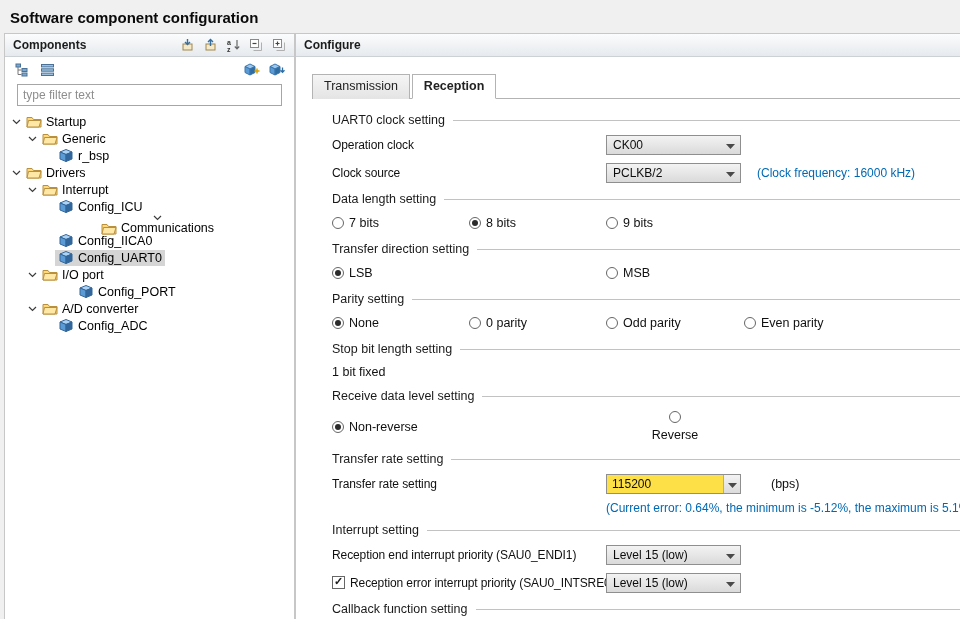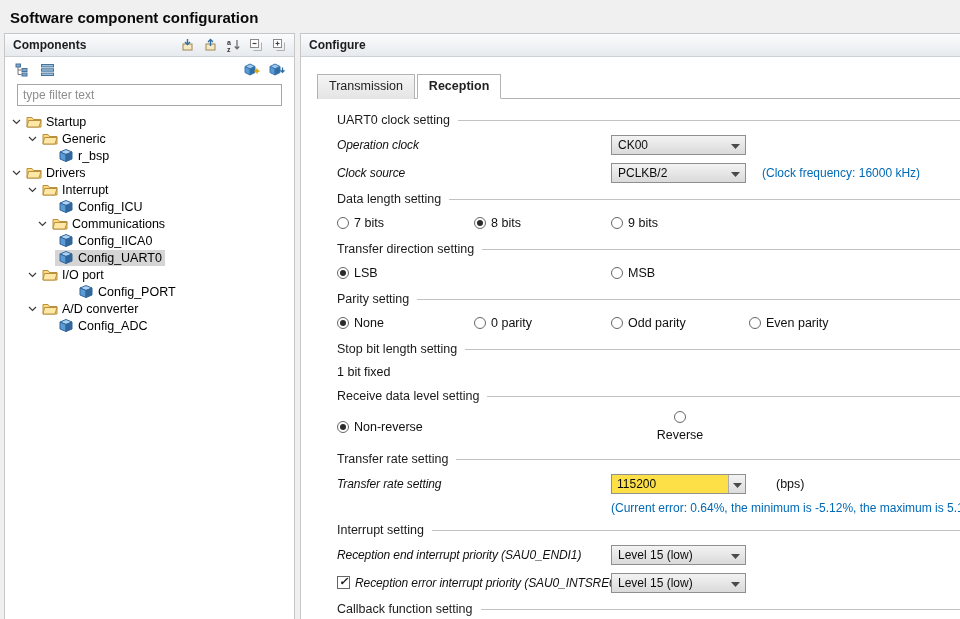--- a/index.html
+++ b/index.html
@@ -1,19 +1,19 @@
 <!DOCTYPE html>
 <html><head>
 <meta charset="utf-8">
 <style>
   html,body{margin:0;padding:0;}
   body{background:#f0f0f0;font-family:"Liberation Sans",sans-serif;}
   .window{width:960px;height:619px;overflow:hidden;display:flex;flex-direction:column;background:#f0f0f0;}
   .titlebar{padding:9px 10px 7px;font-size:15px;font-weight:bold;color:#0a0a0a;flex:none;}
-  .main{flex:1;display:flex;padding-left:4px;gap:5px;min-height:0;}
+  .main{flex:1;display:flex;padding-left:4px;min-height:0;}
   .panel{background:#fff;border:1px solid #c7c7c7;border-bottom:none;display:flex;flex-direction:column;min-height:0;box-sizing:border-box;}
   .panel.left{width:291px;flex:none;}
   .panel.right{flex:1;position:relative;}
   .panel-header{height:22px;flex:none;display:flex;align-items:center;justify-content:space-between;padding:0 6px 0 8px;background:linear-gradient(#fbfcfd,#e6eaee);border-bottom:1px solid #ccd1d5;font-size:12px;font-weight:bold;color:#1c1c1c;}
   .header-icons{display:flex;gap:5px;align-items:center;}
   .tool-icon{width:18px;height:16px;display:inline-flex;align-items:center;justify-content:center;cursor:default;}
   .view-toolbar{height:25px;flex:none;display:flex;align-items:center;justify-content:space-between;padding:0 8px;}
   .icon-group{display:flex;gap:7px;align-items:center;}
   .filter{margin:2px 12px 5px;height:18px;border:1px solid #a6a6a6;font-size:12px;padding:1px 5px;color:#333;font-family:inherit;}
   .filter::placeholder{color:#8e8e8e;}
@@ -24,21 +24,21 @@
   .tree-icon{display:inline-flex;width:16px;justify-content:center;}
   .tabbar{display:flex;margin:17px 14px 0 16px;border-bottom:1px solid #b3b3b3;flex:none;}
   .tab{padding:4px 11px;font-size:12.5px;background:linear-gradient(#f5f5f5,#e4e4e4);border:1px solid #b3b3b3;border-bottom:none;margin-right:2px;margin-bottom:-1px;color:#222;cursor:default;}
   .tab.active{background:#fff;font-weight:bold;border-bottom:1px solid #fff;padding-bottom:5px;}
   .content{flex:1;padding:12px 28px 0 36px;overflow:hidden;font-size:12.5px;color:#101010;}
   .section{margin-bottom:6px;}
   .section-title{display:flex;align-items:center;gap:8px;margin-bottom:2px;height:18px;}
   .section-title .st-label{flex:none;font-size:12.5px;color:#1a1a1a;}
   .rule{flex:1;border-top:1px solid #c2c2c2;height:0;}
   .field-row{display:flex;align-items:center;margin:5px 0 7px;min-height:21px;}
-  .label-cell{width:274px;flex:none;display:flex;gap:5px;white-space:nowrap;overflow:hidden;letter-spacing:-0.1px;font-style:italic;}
+  .label-cell{width:274px;flex:none;display:flex;gap:5px;white-space:nowrap;overflow:hidden;letter-spacing:-0.1px;}
   .lbl{font-size:12px;}
   .dropdown{width:135px;height:20px;box-sizing:border-box;border:1px solid #8f8f8f;background:linear-gradient(#f3f3f3,#dadada);display:flex;align-items:center;justify-content:space-between;padding:0 5px 0 6px;font-size:12px;color:#0c0c0c;flex:none;cursor:default;}
   .combo{width:135px;height:20px;box-sizing:border-box;border:1px solid #8f8f8f;background:#fff;display:flex;align-items:stretch;flex:none;}
   .combo input{flex:1;border:none;outline:none;font-size:12px;padding:0 5px;min-width:0;font-family:inherit;color:#0c0c0c;background:#fde047;}
   .combo .arrow-btn{width:16px;flex:none;display:flex;align-items:center;justify-content:center;background:linear-gradient(#f3f3f3,#dcdcdc);border-left:1px solid #acacac;}
   .note{margin-left:16px;font-size:12px;white-space:nowrap;text-align:center;}
   .suffix{margin-left:30px;font-size:12.5px;color:#101010;}
   .note-row{margin:0 0 6px 274px;font-size:12px;white-space:nowrap;}
   .static-row{margin:7px 0 8px;font-size:12.5px;}
   .choice-row{display:grid;grid-template-columns:137px 137px 138px 1fr;align-items:center;margin:6px 0 8px;min-height:18px;}
@@ -217,21 +217,21 @@
               <span class="tree-icon">
                 <svg width="14" height="13" viewBox="0 0 14 13">
                   <polygon points="7,0.5 13,3 7,5.5 1,3" fill="#aed2f2" stroke="#33669a"></polygon>
                   <polygon points="1,3 7,5.5 7,12.5 1,10" fill="#5b9bd5" stroke="#33669a"></polygon>
                   <polygon points="13,3 7,5.5 7,12.5 13,10" fill="#31679c" stroke="#33669a"></polygon>
                 </svg>
               </span>
               <span>Config_ICU</span>
             </span>
           </div>
-          <div class="tree-row" style="padding-left: 30px;">
+          <div class="tree-row" style="padding-left: 16px; flex-direction: column;">
             <span class="chevron">
               <svg width="9" height="6" viewBox="0 0 9 6">
                 <polyline points="1,1 4.5,4.5 8,1" fill="none" stroke="#3c3c3c" stroke-width="1.2"></polyline>
               </svg>
             </span>
             <span class="row-content">
               <span class="tree-icon">
                 <svg width="16" height="13" viewBox="0 0 16 13">
                   <path d="M1 2.5 h5 l1.5 2 H15 V12 H1 z" fill="#ffd879" stroke="#b9903e"></path>
                   <path d="M2.5 5.5 H15 L13 12 H1 z" fill="#ffe7a6" stroke="#b9903e"></path>

